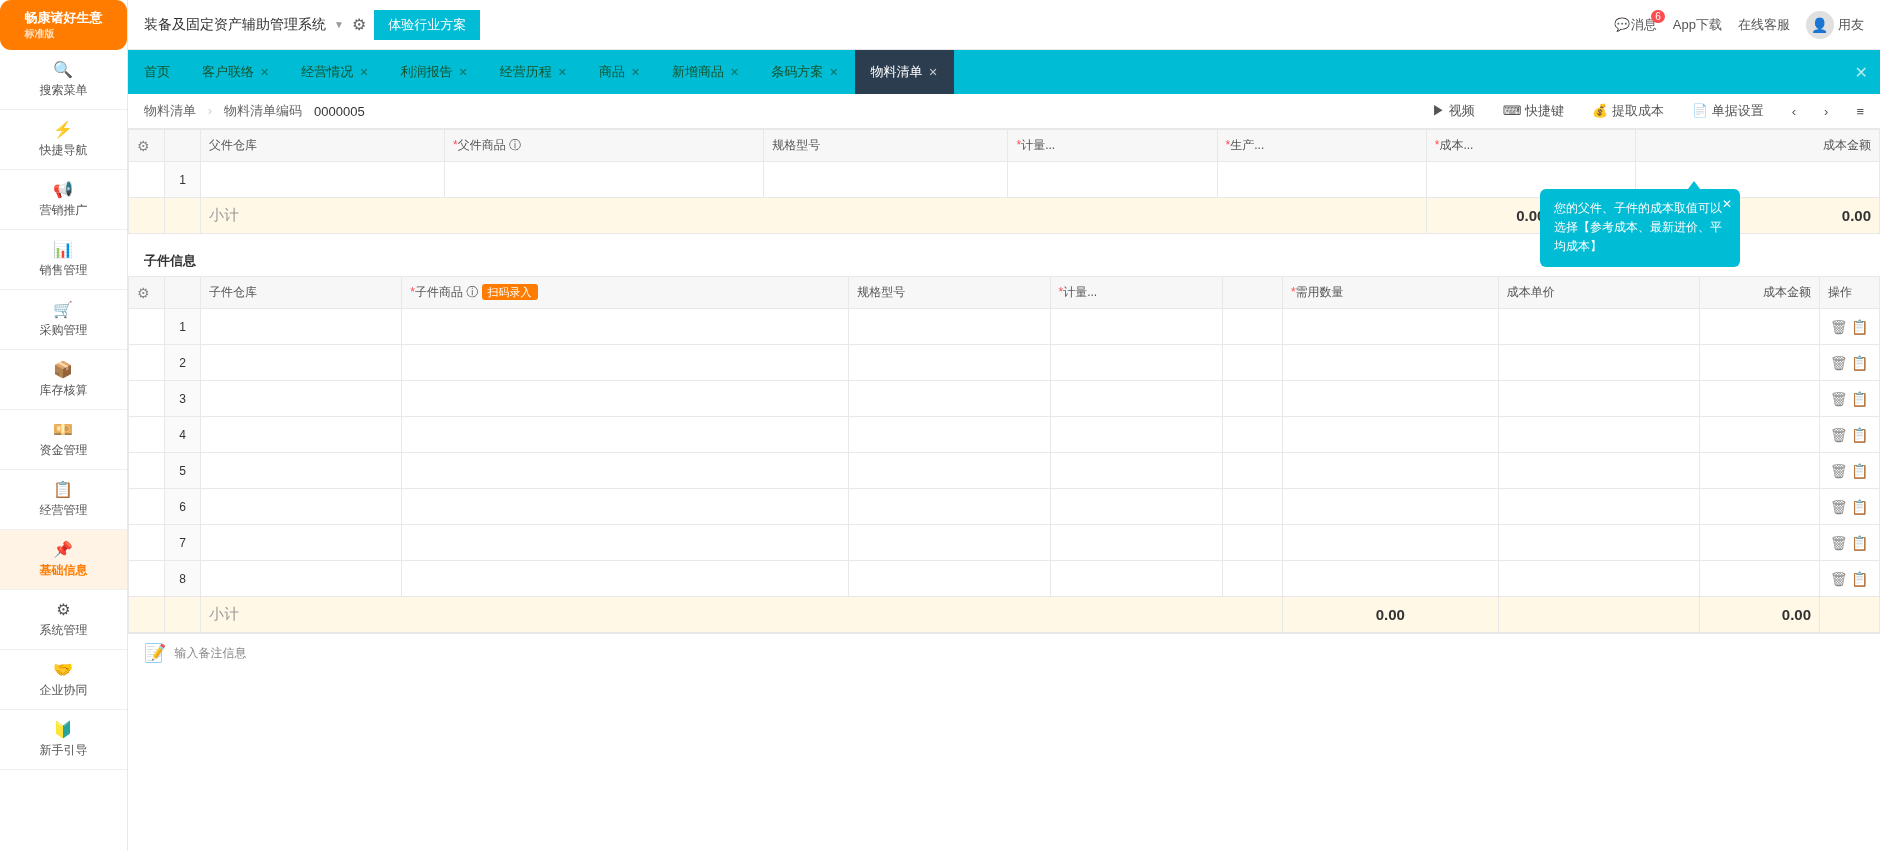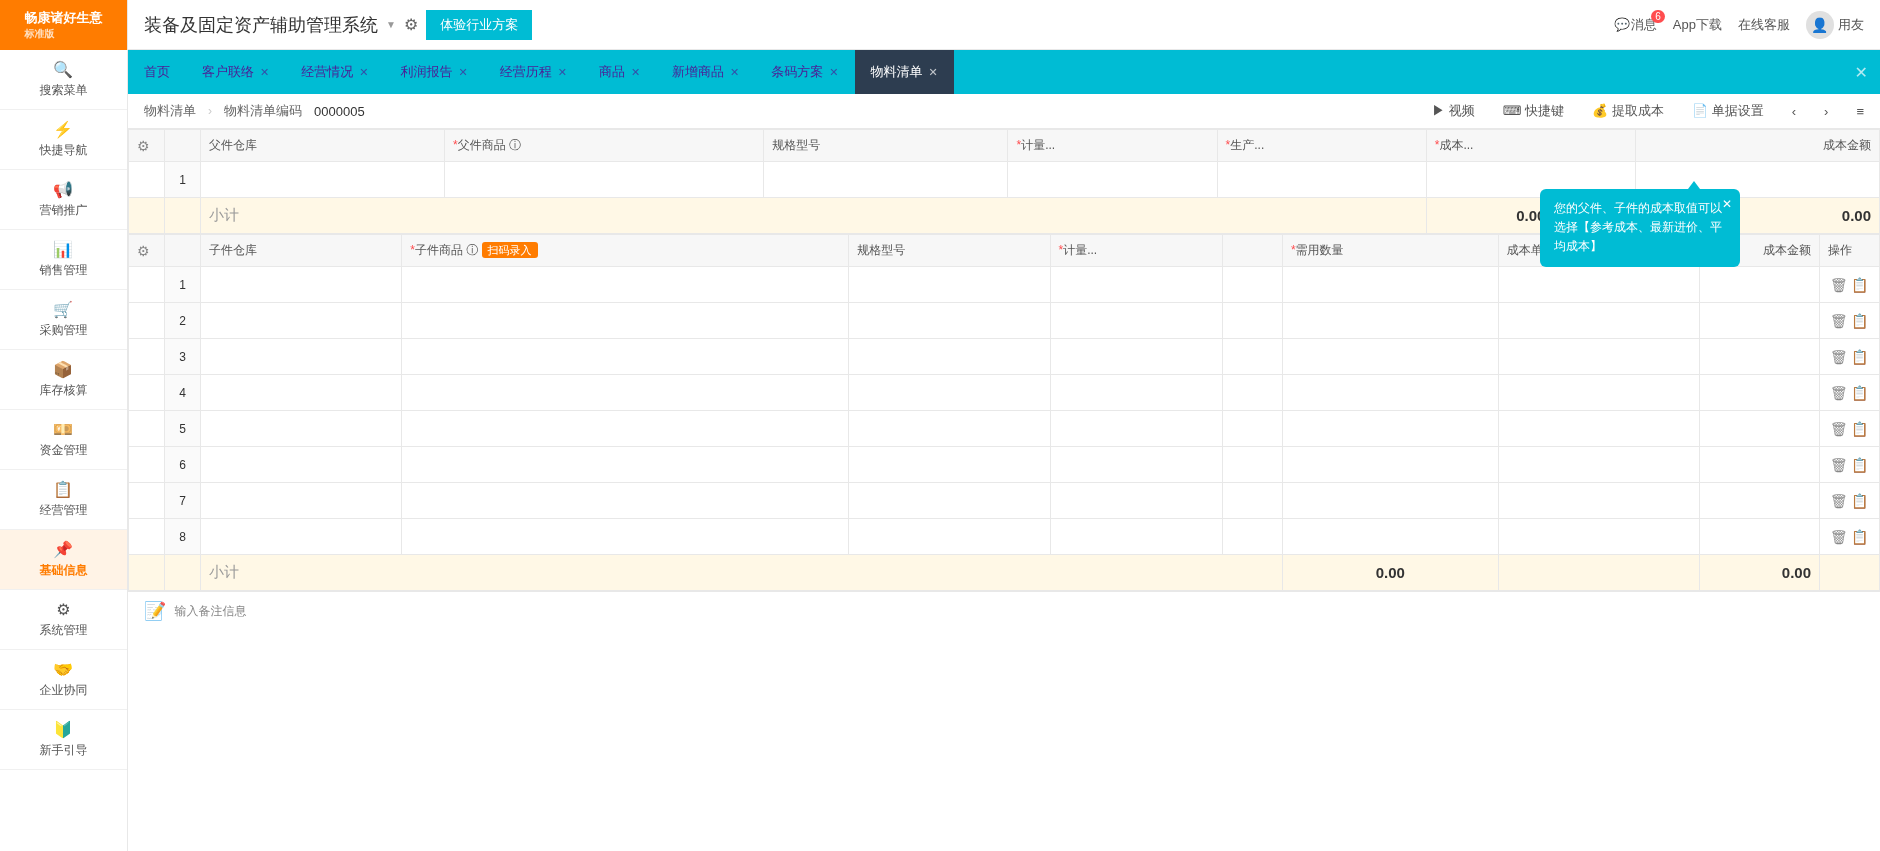--- a/index.html
+++ b/index.html
@@ -17,20 +17,21 @@
     .sidebar-logo {
       background: #ff7c00;
       height: 50px;
       display: flex;
       align-items: center;
       justify-content: center;
       color: #fff;
       font-size: 13px;
       font-weight: bold;
       padding: 0 20px;
+      border-radius: 11px;
     }
     .sidebar-logo-sub {
       font-size: 10px;
       color: #ffe0c0;
     }
     .sidebar-item {
       display: flex;
       flex-direction: column;
       align-items: center;
       justify-content: center;
@@ -64,21 +65,21 @@
       padding: 0 16px;
       border-bottom: 1px solid #e8e8e8;
       flex-shrink: 0;
     }
     .top-header-left {
       display: flex;
       align-items: center;
       gap: 8px;
     }
     .system-name {
-      font-size: 18px;
+      font-size: 14px;
       color: #333;
     }
     .dropdown-arrow {
       color: #999;
       font-size: 10px;
     }
     .gear-btn {
       color: #666;
       font-size: 16px;
       cursor: pointer;
@@ -134,21 +135,21 @@
       height: 44px;
       flex-shrink: 0;
       padding-left: 0;
       overflow-x: auto;
     }
     .nav-tab {
       height: 44px;
       display: flex;
       align-items: center;
       padding: 0 16px;
-      color: #4c1d95;
+      color: #14532d;
       font-size: 13px;
       cursor: pointer;
       white-space: nowrap;
       position: relative;
     }
     .nav-tab.active { background: #2d3d50; color: #fff; }
     .nav-tab .close-x {
       margin-left: 6px;
       font-size: 11px;
       opacity: 0.7;
@@ -517,20 +518,21 @@
         <tr class="subtotal">
           <td></td>
           <td></td>
           <td colspan="5" style="color:#999;">小计</td>
           <td style="text-align:center; font-weight:bold;">0.00</td>
           <td style="text-align:right; font-weight:bold;">0.00</td>
         </tr>
       </tbody>
     </table>
 
+    <div class="section-title" style="margin-top:8px;">子件信息</div>
     <table class="data-table">
       <thead>
         <tr>
           <th class="col-setting"><span class="gear-icon">⚙</span></th>
           <th></th>
           <th>子件仓库</th>
           <th><span class="required">*</span>子件商品 ⓘ <span class="scan-badge">扫码录入</span></th>
           <th>规格型号</th>
           <th><span class="required">*</span>计量...</th>
           <th style="width:60px;"></th>

